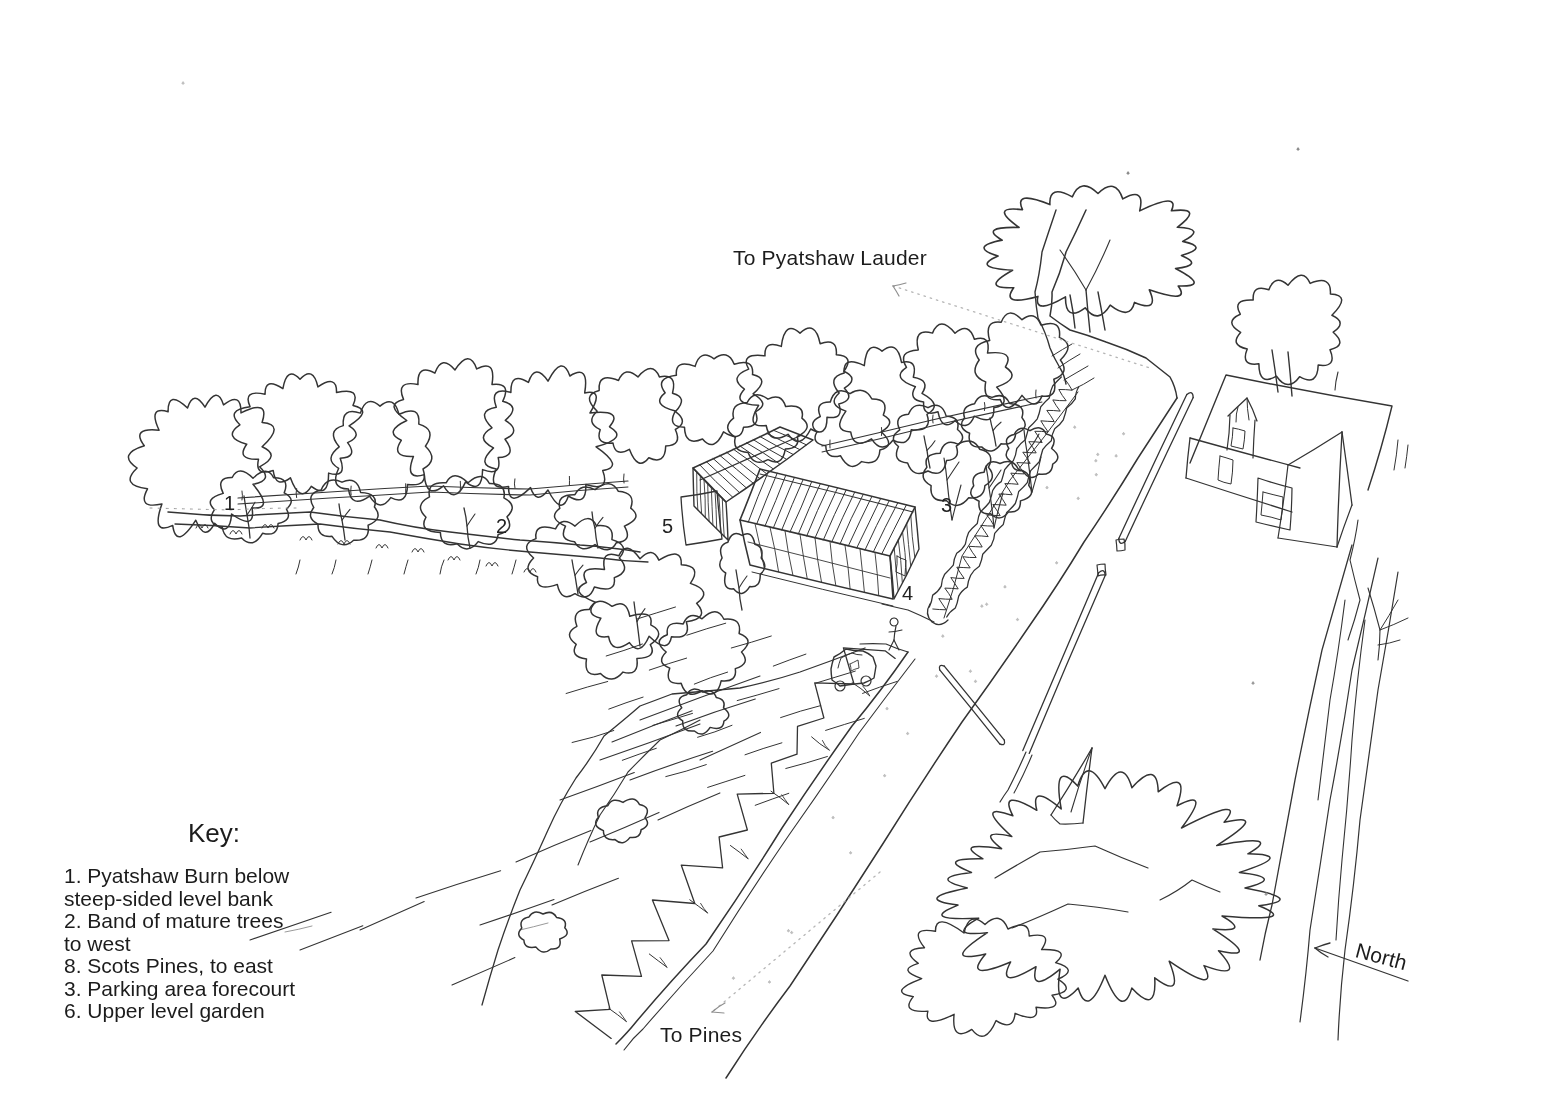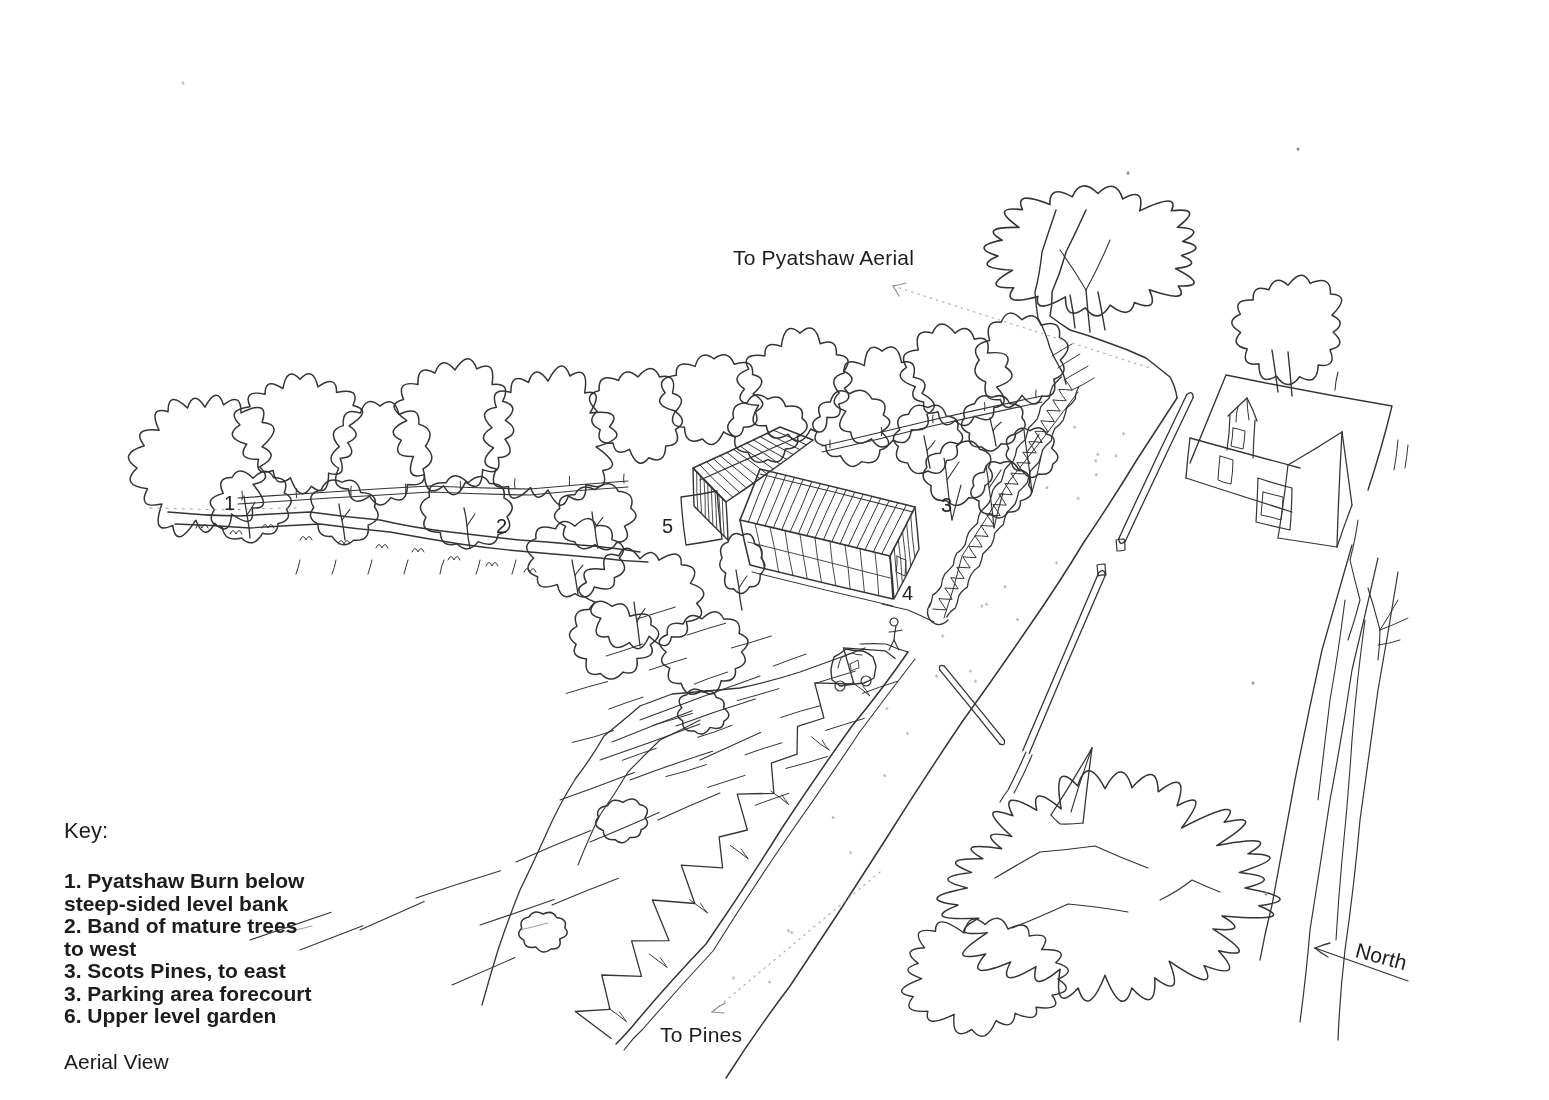--- a/index.html
+++ b/index.html
@@ -3,22 +3,22 @@
 <meta charset="utf-8">
 <style>
   html,body{margin:0;padding:0;background:#ffffff;}
   .page{position:relative;width:1549px;height:1100px;background:#ffffff;overflow:hidden;
         font-family:"Liberation Sans",sans-serif;color:#1c1c1c;}
   #sketch{position:absolute;left:0;top:0;width:1549px;height:1100px;}
   .lbl{position:absolute;font-size:21px;color:#1c1c1c;white-space:nowrap;letter-spacing:.2px;}
   .lbl-north{transform:rotate(15deg);transform-origin:left center;}
   .plan-num{position:absolute;font-size:20px;color:#222;}
   .key{position:absolute;left:64px;top:818px;width:300px;}
-  .key-h{font-size:22px;}
-  .key-lines{margin-top:26px;font-weight:bold;}
+  .key-h{font-size:26px;text-align:center;}
+  .key-lines{margin-top:16px;}
   .key-line{font-size:21px;line-height:22.5px;}
   .aerial{position:static;margin-top:22px;font-size:21px;}
 </style>
 </head>
 <body>
 
 <div class="page">
 
   <svg id="sketch" viewBox="0 0 1549 1100">
       <path d="M205.0 407.2 Q217.2 384.6 223.5 404.9 Q241.3 390.9 241.0 412.9 Q270.2 398.3 262.1 422.4 Q286.2 424.2 262.1 446.7 Q281.4 455.3 259.6 466.8 Q274.1 480.6 253.0 484.3 Q274.5 510.1 252.0 507.8 Q256.0 531.4 231.6 514.0 Q229.7 538.3 214.6 523.2 Q205.0 542.7 195.8 520.2 Q176.3 550.6 172.7 525.4 Q150.7 535.9 161.9 504.0 Q136.6 509.4 147.5 488.8 Q119.1 485.1 137.1 468.0 Q116.7 454.2 144.3 445.7 Q130.4 427.3 159.1 430.2 Q147.6 405.9 168.1 411.7 Q167.8 389.2 187.5 408.0 Q193.5 388.8 205.0 407.2" fill="none" stroke="#343434" stroke-width="1.5" stroke-linecap="round" stroke-linejoin="round"></path>
@@ -362,37 +362,36 @@
       <path d="M893.0 286.0 Q899.2 284.8 906.0 283.0" fill="none" stroke="#8f8f8f" stroke-width="1.2" stroke-linecap="round" stroke-linejoin="round"></path>
       <path d="M893.0 286.0 Q896.8 291.9 899.0 296.0" fill="none" stroke="#8f8f8f" stroke-width="1.2" stroke-linecap="round" stroke-linejoin="round"></path>
       <path d="M880.0 872.0 Q796.0 942.0 712.0 1012.0" fill="none" stroke="#b5b5b5" stroke-width="1.3" stroke-linecap="round" stroke-linejoin="round" stroke-dasharray="1.5 5"></path>
       <path d="M712.0 1012.0 Q718.4 1006.3 725.0 1003.0" fill="none" stroke="#8f8f8f" stroke-width="1.2" stroke-linecap="round" stroke-linejoin="round"></path>
       <path d="M712.0 1012.0 Q718.0 1012.7 724.0 1013.0" fill="none" stroke="#8f8f8f" stroke-width="1.2" stroke-linecap="round" stroke-linejoin="round"></path>
       <path d="M1408.0 981.0 Q1361.5 964.5 1315.0 948.0" fill="none" stroke="#343434" stroke-width="1.3" stroke-linecap="round" stroke-linejoin="round"></path>
       <path d="M1315.0 948.0 Q1323.0 944.8 1330.0 943.0" fill="none" stroke="#343434" stroke-width="1.3" stroke-linecap="round" stroke-linejoin="round"></path>
       <path d="M1315.0 948.0 Q1321.1 953.4 1328.0 957.0" fill="none" stroke="#343434" stroke-width="1.3" stroke-linecap="round" stroke-linejoin="round"></path>
     </svg>
 
-  <div class="lbl" style="left:733px;top:246px;">To Pyatshaw Aerial</div>
+  <div class="lbl" style="left:733px;top:246px;">To Pyatshaw Lauder</div>
   <div class="lbl" style="left:660px;top:1023px;">To Pines</div>
   <div class="lbl lbl-north" style="left:1356px;top:938px;">North</div>
 
   <div class="plan-num" style="left:224px;top:492px;">1</div>
   <div class="plan-num" style="left:496px;top:515px;">2</div>
   <div class="plan-num" style="left:941px;top:494px;">3</div>
   <div class="plan-num" style="left:902px;top:582px;">4</div>
   <div class="plan-num" style="left:662px;top:515px;">5</div>
 
   <div class="key">
     <div class="key-h">Key:</div>
     <div class="key-lines">
       <div class="key-line">1. Pyatshaw Burn below</div>
       <div class="key-line">steep-sided level bank</div>
       <div class="key-line">2. Band of mature trees</div>
       <div class="key-line">to west</div>
-      <div class="key-line">3. Scots Pines, to east</div>
+      <div class="key-line">8. Scots Pines, to east</div>
       <div class="key-line">3. Parking area forecourt</div>
       <div class="key-line">6. Upper level garden</div>
     </div>
-    <div class="aerial">Aerial View</div>
   </div>
 
 </div>
 
 </body></html>

